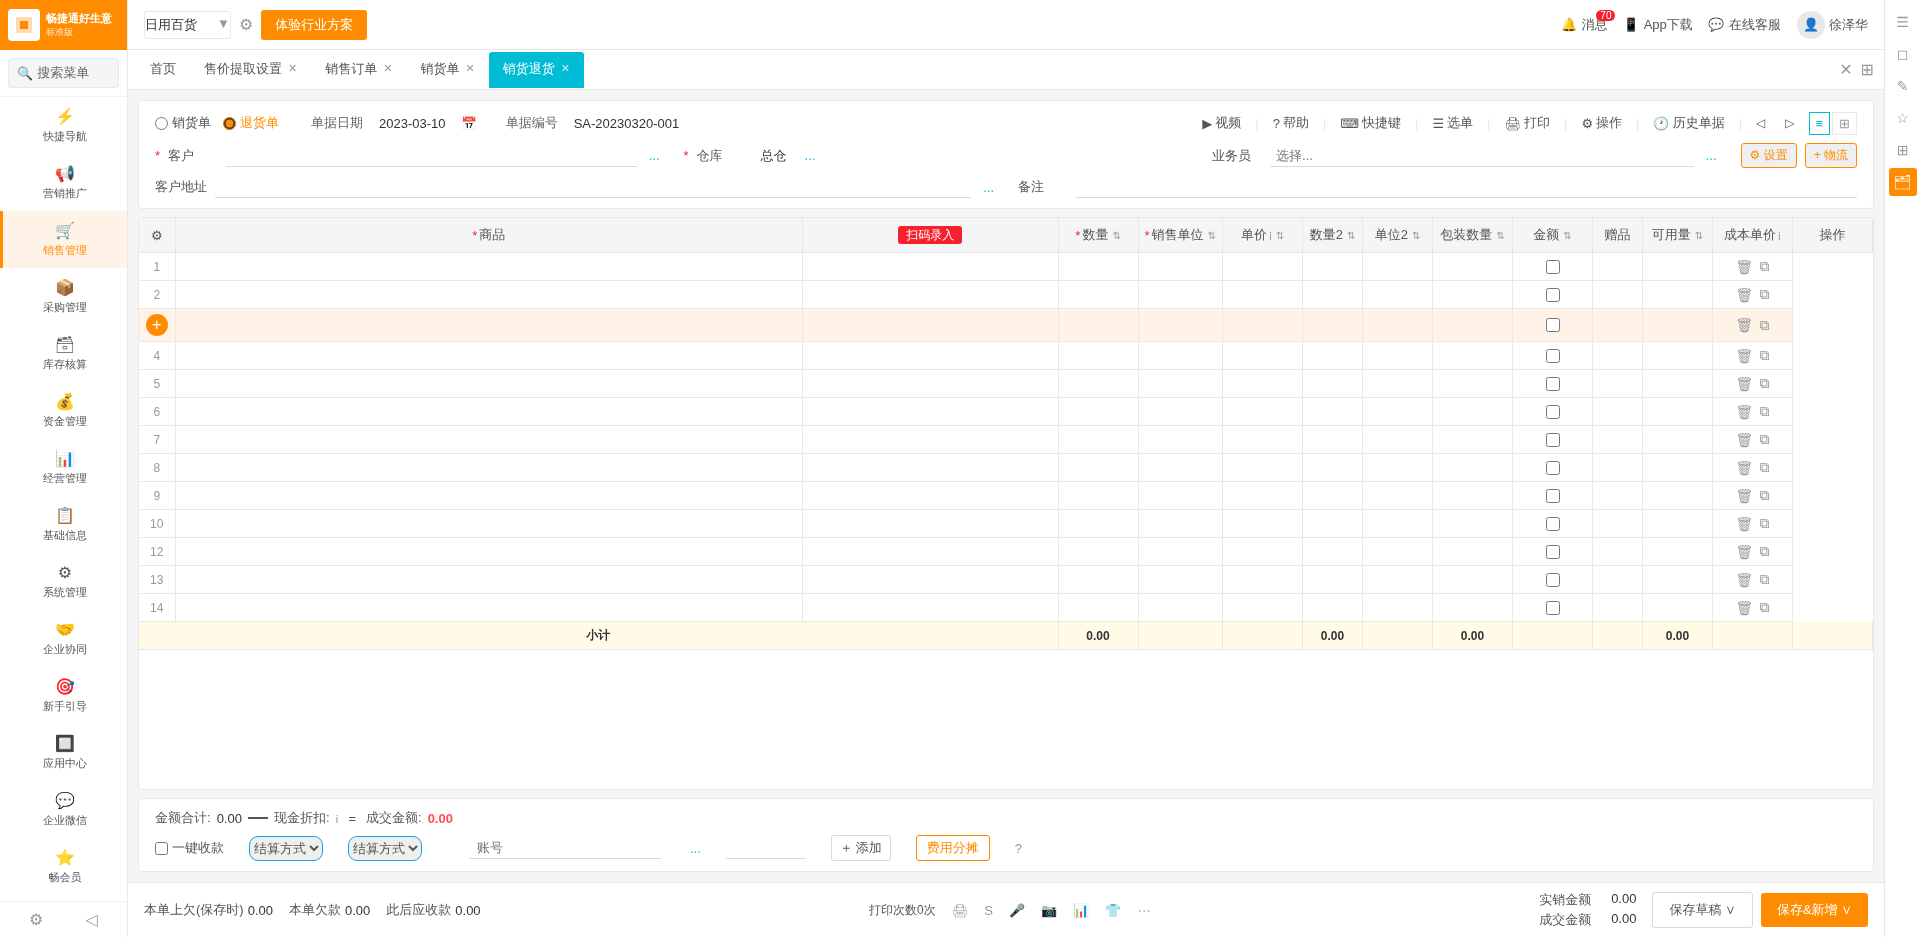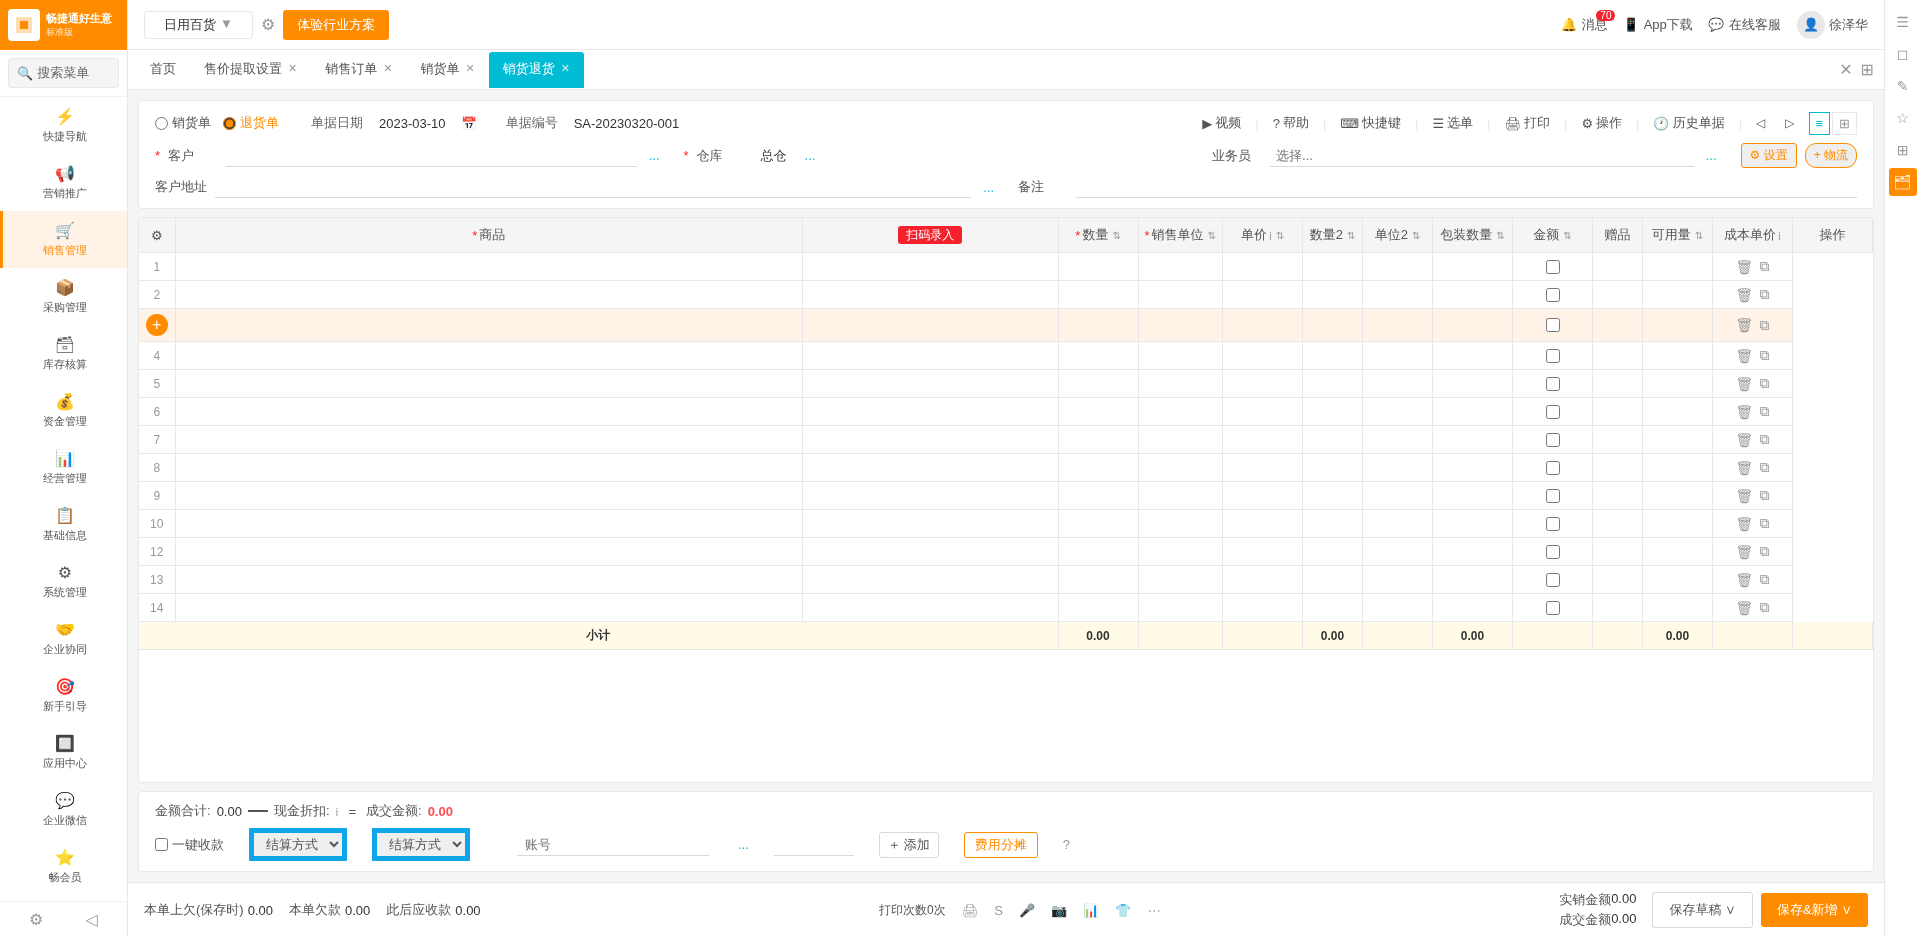--- a/index.html
+++ b/index.html
@@ -18,21 +18,21 @@
     .sidebar-item .label { font-size: 11px; text-align: center; }
     .sidebar-bottom { display: flex; justify-content: space-around; padding: 8px; border-top: 1px solid #f0f0f0; }
     .sidebar-bottom-btn { cursor: pointer; color: #999; font-size: 16px; }
 
     
     .main { flex: 1; display: flex; flex-direction: column; overflow: hidden; }
 
     
     .topbar { height: 50px; background: #fff; display: flex; align-items: center; padding: 0 16px; border-bottom: 1px solid #e8e8e8; gap: 12px; }
     .topbar-left { display: flex; align-items: center; gap: 8px; flex: 1; }
-    .topbar-select { display: flex; align-items: flex-start; gap: 4px; padding: 4px 19px; border: 1px solid #e8e8e8; border-radius: 3px; cursor: pointer; color: #333; }
+    .topbar-select { display: flex; align-items: flex-start; gap: 20px; padding: 4px 0; border: 1px solid #e8e8e8; border-radius: 3px; cursor: pointer; color: #333; }
     .topbar-select .arrow { color: #999; }
     .topbar-settings { color: #999; cursor: pointer; font-size: 16px; }
     .topbar-trial { background: #ff8c00; color: #fff; padding: 6px 14px; border-radius: 3px; cursor: pointer; border: none; font-size: 13px; }
     .topbar-right { display: flex; align-items: center; gap: 16px; }
     .topbar-icon-btn { display: flex; align-items: center; gap: 4px; color: #555; cursor: pointer; font-size: 12px; position: relative; }
     .topbar-badge { position: absolute; top: -6px; right: -8px; background: #f5222d; color: #fff; border-radius: 8px; font-size: 10px; padding: 0 4px; min-width: 16px; text-align: center; }
     .topbar-avatar { width: 28px; height: 28px; border-radius: 50%; background: #e8e8e8; display: flex; align-items: center; justify-content: center; color: #666; }
 
     
     .tabs { display: flex; align-items: center; background: #fff; border-bottom: 1px solid #e8e8e8; padding: 0 8px; height: 40px; }
@@ -61,21 +61,21 @@
     .toolbar-divider { color: #e8e8e8; }
     .view-toggle { display: flex; gap: 2px; }
     .view-btn { padding: 3px 6px; cursor: pointer; border: 1px solid #e8e8e8; color: #999; }
     .view-btn.active { color: #00bcd4; border-color: #00bcd4; }
     .form-field { display: flex; align-items: center; gap: 8px; }
     .field-label { color: #555; white-space: nowrap; min-width: 50px; }
     .field-required { color: #f5222d; }
     .field-input { flex: 1; border: none; border-bottom: 1px solid #d9d9d9; padding: 3px 6px; outline: none; color: #333; background: transparent; }
     .field-dots { color: #00bcd4; cursor: pointer; margin-left: 4px; }
     .setup-btn { color: #ff8c00; cursor: pointer; font-size: 12px; padding: 3px 8px; border: 1px solid #ff8c00; border-radius: 3px; }
-    .plus-btn { color: #ff8c00; cursor: pointer; font-size: 12px; padding: 3px 8px; border: 1px solid #ff8c00; border-radius: 11px; }
+    .plus-btn { color: #ff8c00; cursor: pointer; font-size: 12px; padding: 3px 8px; border: 1px solid #ff8c00; border-radius: 3px; }
 
     
     .table-card { background: #fff; border-radius: 4px; border: 1px solid #e8e8e8; overflow: hidden; flex: 1; }
     .table-container { overflow: auto; max-height: 460px; }
     table { width: 100%; border-collapse: collapse; }
     thead tr { background: #f5f5f5; }
     th { padding: 8px 6px; text-align: center; border-right: 1px solid #e8e8e8; border-bottom: 1px solid #e8e8e8; color: #555; font-weight: normal; white-space: nowrap; font-size: 12px; }
     th .required-star { color: #f5222d; }
     td { padding: 5px 6px; text-align: center; border-right: 1px solid #e8e8e8; border-bottom: 1px solid #e8e8e8; color: #333; font-size: 12px; }
     .row-num { color: #999; }
@@ -99,35 +99,35 @@
     .footer-card { background: #fff; border-radius: 4px; border: 1px solid #e8e8e8; padding: 10px 16px; }
     .footer-row1 { display: flex; align-items: center; gap: 6px; margin-bottom: 8px; }
     .footer-amount { display: flex; align-items: center; gap: 6px; color: #555; }
     .footer-amount .value { color: #333; }
     .footer-divider { width: 20px; height: 2px; background: #555; }
     .footer-eq { color: #555; margin: 0 4px; }
     .deal-amount { display: flex; align-items: center; gap: 6px; color: #555; }
     .deal-amount .value { color: #ff4d4f; font-weight: bold; }
     .footer-row2 { display: flex; align-items: center; gap: 25px; }
     .checkbox-label { display: flex; align-items: center; gap: 4px; color: #555; cursor: pointer; }
-    .method-select { padding: 3px 8px; border: 5px solid #0ea5e9; border-radius: 1px; color: #555; }
+    .method-select { padding: 3px 0; border: 1px solid #0ea5e9; border-radius: 9px; color: #555; }
     .account-input { padding: 3px 8px; border: none; border-bottom: 1px solid #d9d9d9; outline: none; color: #555; min-width: 80px; margin-left: 22px; }
     .amount-input { padding: 3px 8px; border: none; border-bottom: 1px solid #d9d9d9; outline: none; color: #555; width: 80px; }
     .add-fee-btn { background: #fff; border: 1px solid #d9d9d9; color: #555; padding: 3px 8px; border-radius: 3px; cursor: pointer; display: flex; align-items: center; gap: 3px; }
     .fee-split-btn { background: #fff; border: 1px solid #ff8c00; color: #ff8c00; padding: 3px 10px; border-radius: 3px; cursor: pointer; }
     .help-icon { color: #999; cursor: pointer; }
 
     
     .bottom-bar { background: #fff; border-top: 1px solid #e8e8e8; padding: 8px 16px; display: flex; align-items: center; gap: 16px; }
     .bottom-stat { display: flex; align-items: center; gap: 4px; color: #555; font-size: 12px; }
     .bottom-stat .value { color: #333; }
     .bottom-print { color: #555; font-size: 12px; }
     .bottom-right { margin-left: auto; display: flex; align-items: center; gap: 8px; }
     .summary-panel { display: flex; flex-direction: column; gap: 2px; text-align: right; margin-right: 8px; }
-    .summary-line { display: flex; justify-content: center; font-size: 12px; color: #555; }
+    .summary-line { display: flex; justify-content: center; gap: 20px; font-size: 12px; color: #555; }
     .summary-line .val { color: #333; }
     .save-draft-btn { padding: 8px 16px; border: 1px solid #d9d9d9; background: #fff; color: #555; border-radius: 3px; cursor: pointer; display: flex; align-items: center; gap: 4px; }
     .save-new-btn { padding: 8px 16px; background: #ff8c00; color: #fff; border: none; border-radius: 3px; cursor: pointer; font-size: 13px; }
 
     
     .right-sidebar { width: 36px; background: #fff; border-left: 1px solid #e8e8e8; display: flex; flex-direction: column; align-items: center; padding: 8px 0; gap: 4px; }
     .right-sidebar-btn { width: 28px; height: 28px; display: flex; align-items: center; justify-content: center; cursor: pointer; color: #999; border-radius: 3px; font-size: 14px; }
     .right-sidebar-btn.active { background: #ff8c00; color: #fff; }
 
     .col-settings { width: 36px; }

